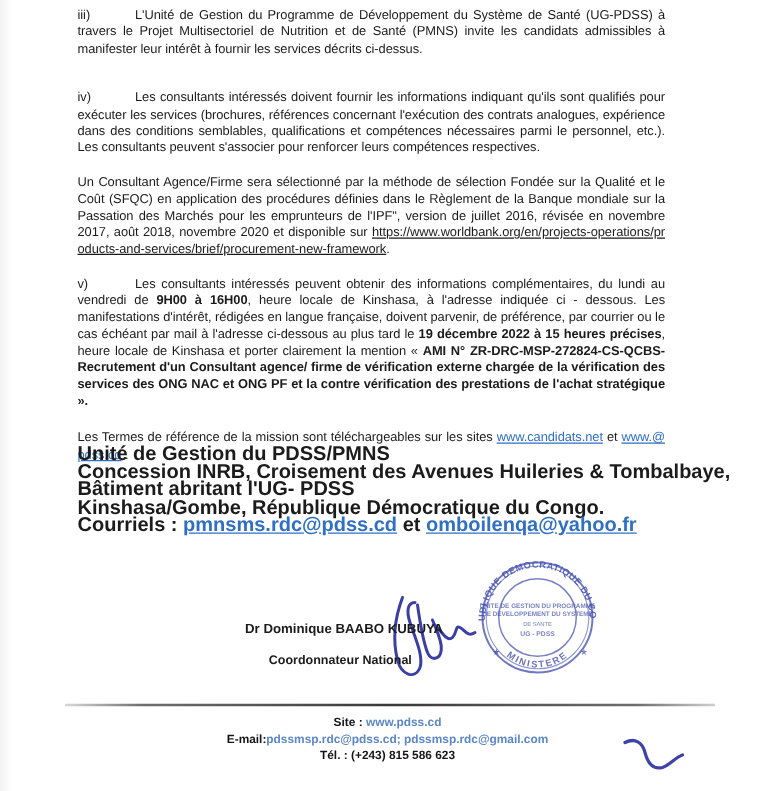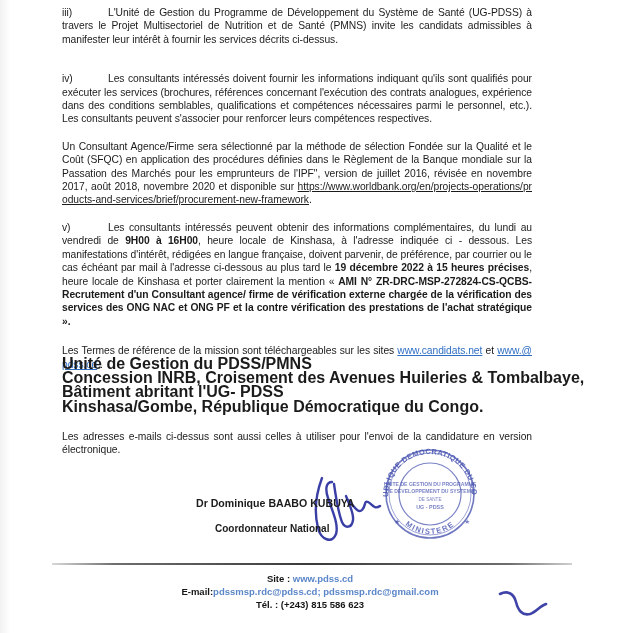--- a/index.html
+++ b/index.html
@@ -165,25 +165,28 @@
     </p>
 
 
   </div>
 
   <div class="center-block">
     <div class="line">Unité de Gestion du PDSS/PMNS</div>
     <div class="line">Concession INRB, Croisement des Avenues Huileries &amp; Tombalbaye,</div>
     <div class="line">Bâtiment abritant l'UG- PDSS</div>
     <div class="line">Kinshasa/Gombe, République Démocratique du Congo.</div>
-  </div>
-
-  <div class="note-block">
-    <p class="para tight">Les adresses e-mails ci-dessus sont aussi celles à utiliser pour l'envoi de la candidature en version électronique.</p>
-  </div>
+    <div class="line">
+      <span>Courriels :</span>
+      <a class="link-blue" href="#">pmnsms.rdc@pdss.cd</a>
+      <span>et</span>
+      <a class="link-blue" href="#">omboilenqa@yahoo.fr</a>
+    </div>
+  </div>
+
 
   <div class="stamp">
     <svg viewBox="0 0 108 108" width="108" height="108" xmlns="http://www.w3.org/2000/svg">
       <defs>
         <path id="arcTop" d="M 12,58 A 42,42 0 0 1 96,58" fill="none"></path>
         <path id="arcBot" d="M 16,58 A 38,38 0 0 0 92,58" fill="none"></path>
       </defs>
       <circle cx="54" cy="56" r="44" fill="none" stroke="#4652b0" stroke-width="1.6" opacity="0.78"></circle>
       <circle cx="54" cy="56" r="41" fill="none" stroke="#4652b0" stroke-width="0.9" opacity="0.6"></circle>
       <circle cx="54" cy="56" r="31" fill="none" stroke="#4652b0" stroke-width="1.2" opacity="0.72"></circle>

